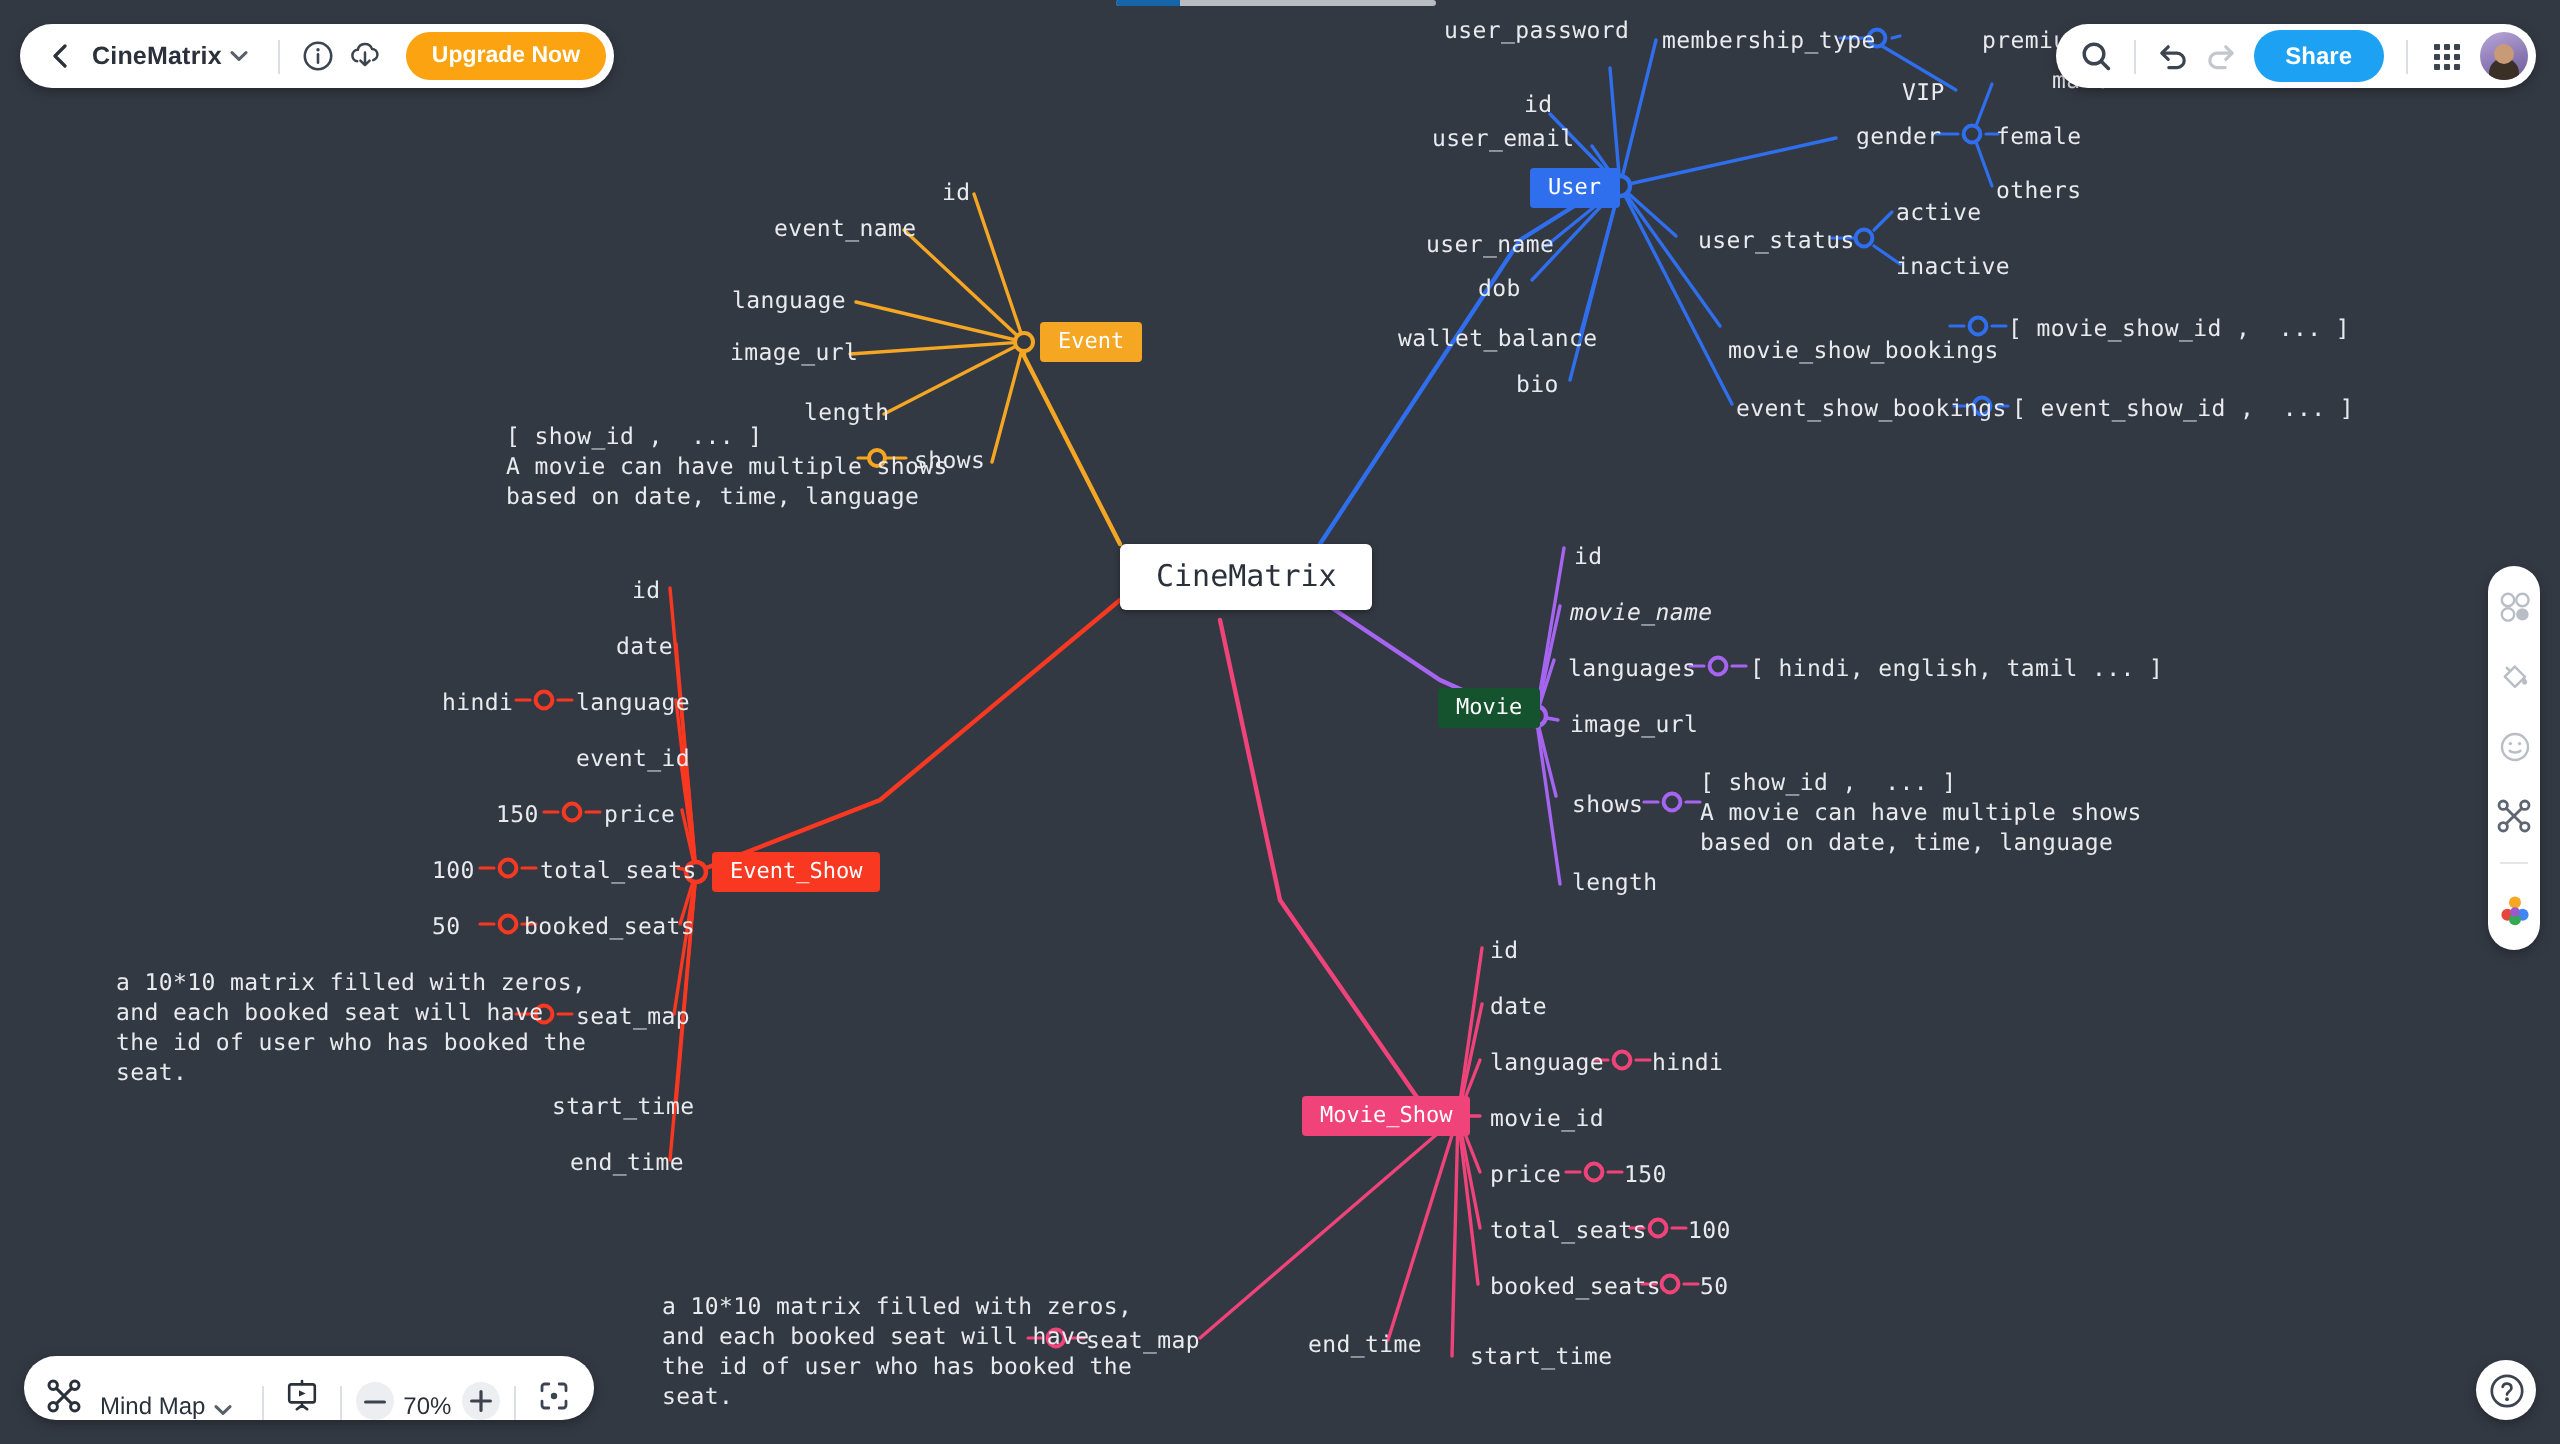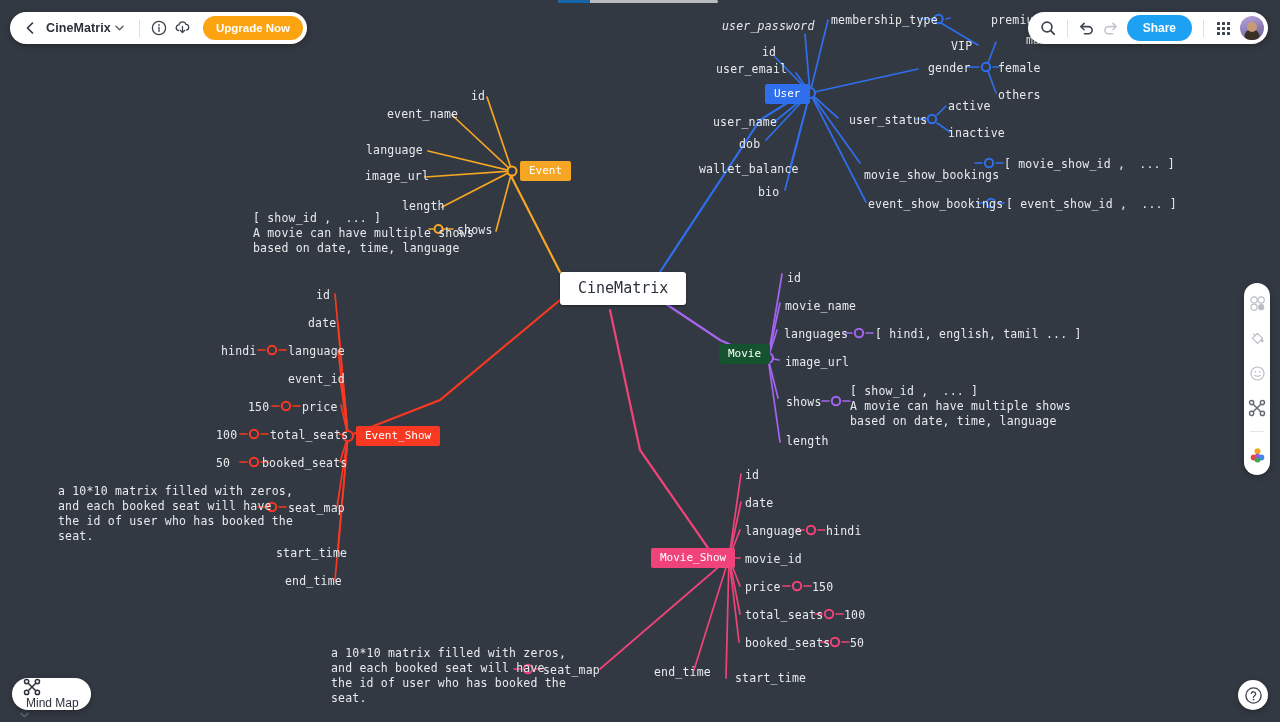--- a/index.html
+++ b/index.html
@@ -125,25 +125,24 @@
     width: 10px; height: 10px; transform: translateX(-50%);
     background: #c89b76; border-radius: 50%; z-index: 2;
   }
 
   
   .bl-bar {
     position: absolute; left: 12px; bottom: 12px;
     height: 32px;
     background: #ffffff;
     border-radius: 17px;
-    display: flex; align-items: flex-start;
+    display: flex; align-items: flex-end;
     padding: 0 8px;
     box-shadow: 0 2px 6px rgba(0,0,0,.3);
     font-family: "Liberation Sans", sans-serif;
-    flex-direction: column;
   }
   .bl-label { font-size: 12px; color: #2b313a; margin: 0 4px 0 6px; }
   .zoom-btn {
     width: 19px; height: 19px; border-radius: 50%;
     background: #eceef1; color: #3c4450;
     display: flex; align-items: center; justify-content: center;
     font-size: 13px; line-height: 1; cursor: pointer;
   }
   .zoom-val { font-size: 12px; color: #2b313a; width: 34px; text-align: center; }
 
@@ -349,21 +348,21 @@
   <div class="leaf" style="left:471px; top:89px;">id</div>
   <div class="leaf" style="left:387px; top:107px;">event_name</div>
   <div class="leaf" style="left:366px; top:143px;">language</div>
   <div class="leaf" style="left:365px; top:169px;">image_url</div>
   <div class="leaf" style="left:402px; top:199px;">length</div>
   <div class="leaf" style="left:457px; top:223px;">shows</div>
   <div class="leaf multiline" style="left:253px; top:211px;">[ show_id ,  ... ]
 A movie can have multiple shows
 based on date, time, language</div>
 
-  <div class="leaf" style="left:722px; top:19px;font-style:italic;">user_password</div>
+  <div class="leaf" style="left:722px; top:8px;">user_password</div>
   <div class="leaf" style="left:762px; top:45px;">id</div>
   <div class="leaf" style="left:716px; top:62px;">user_email</div>
   <div class="leaf" style="left:713px; top:115px;">user_name</div>
   <div class="leaf" style="left:739px; top:137px;">dob</div>
   <div class="leaf" style="left:699px; top:162px;">wallet_balance</div>
   <div class="leaf" style="left:758px; top:185px;">bio</div>
 
   <div class="leaf" style="left:831px; top:13px;">membership_type</div>
   <div class="leaf" style="left:951px; top:13px;margin-left:40px;">premium</div>
   <div class="leaf" style="left:951px; top:39px;">VIP</div>
@@ -376,21 +375,21 @@
   <div class="leaf" style="left:849px; top:113px;">user_status</div>
   <div class="leaf" style="left:948px; top:99px;">active</div>
   <div class="leaf" style="left:948px; top:126px;">inactive</div>
 
   <div class="leaf" style="left:864px; top:157px;margin-top:11px;">movie_show_bookings</div>
   <div class="leaf" style="left:1004px; top:157px;">[ movie_show_id ,  ... ]</div>
   <div class="leaf" style="left:868px; top:197px;">event_show_bookings</div>
   <div class="leaf" style="left:1006px; top:197px;">[ event_show_id ,  ... ]</div>
 
   <div class="leaf" style="left:787px; top:271px;">id</div>
-  <div class="leaf" style="left:785px; top:299px;">movie_name</div>
+  <div class="leaf" style="left:785px; top:299px;font-style:italic;">movie_name</div>
   <div class="leaf" style="left:784px; top:327px;">languages</div>
   <div class="leaf" style="left:875px; top:327px;">[ hindi, english, tamil ... ]</div>
   <div class="leaf" style="left:785px; top:355px;">image_url</div>
   <div class="leaf" style="left:786px; top:395px;">shows</div>
   <div class="leaf multiline" style="left:850px; top:384px;">[ show_id ,  ... ]
 A movie can have multiple shows
 based on date, time, language</div>
   <div class="leaf" style="left:786px; top:434px;">length</div>
 
   <div class="leaf" style="left:316px; top:288px;">id</div>

